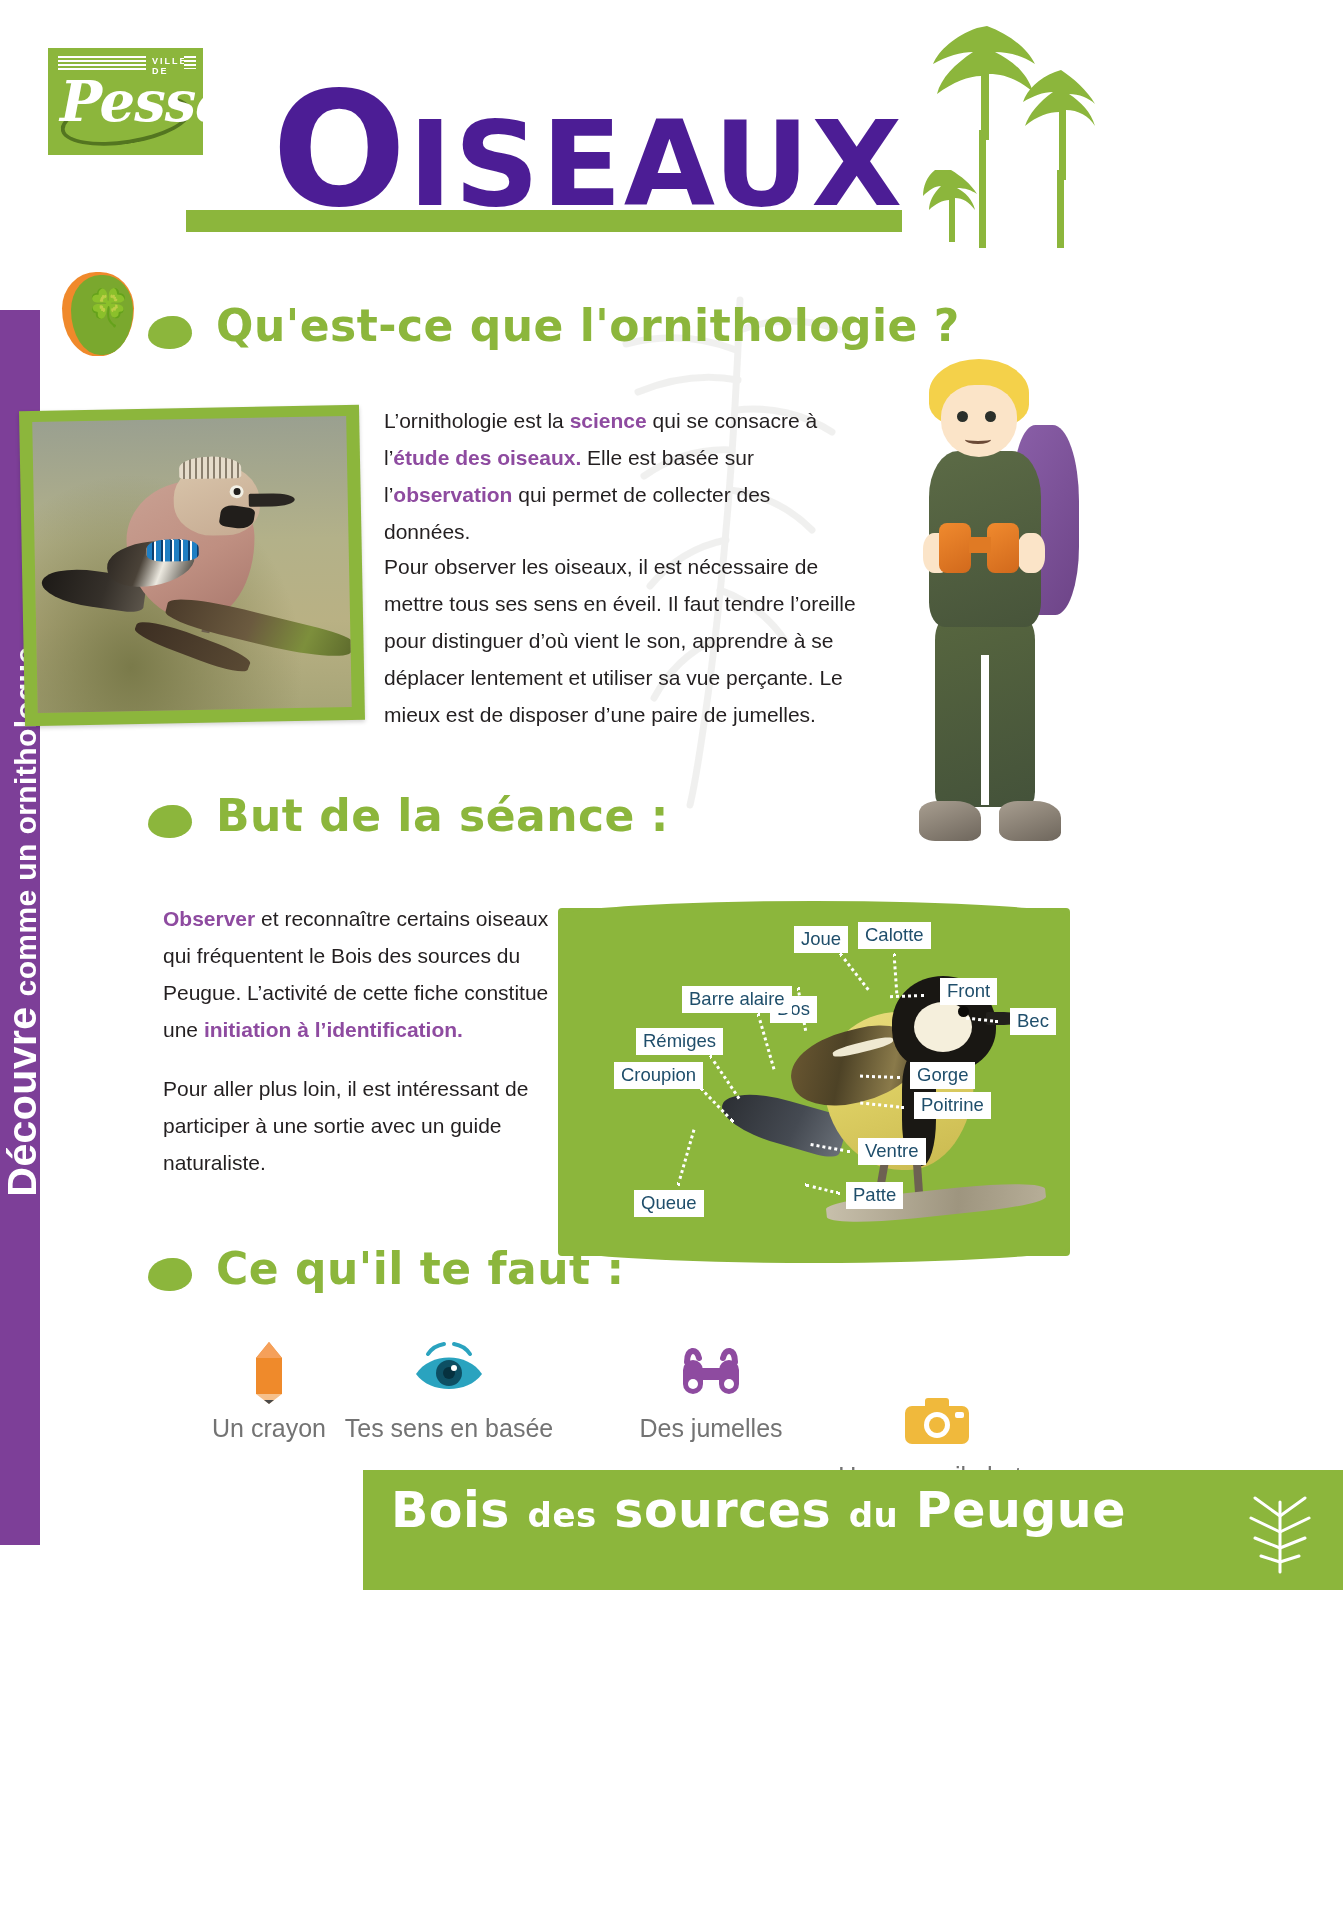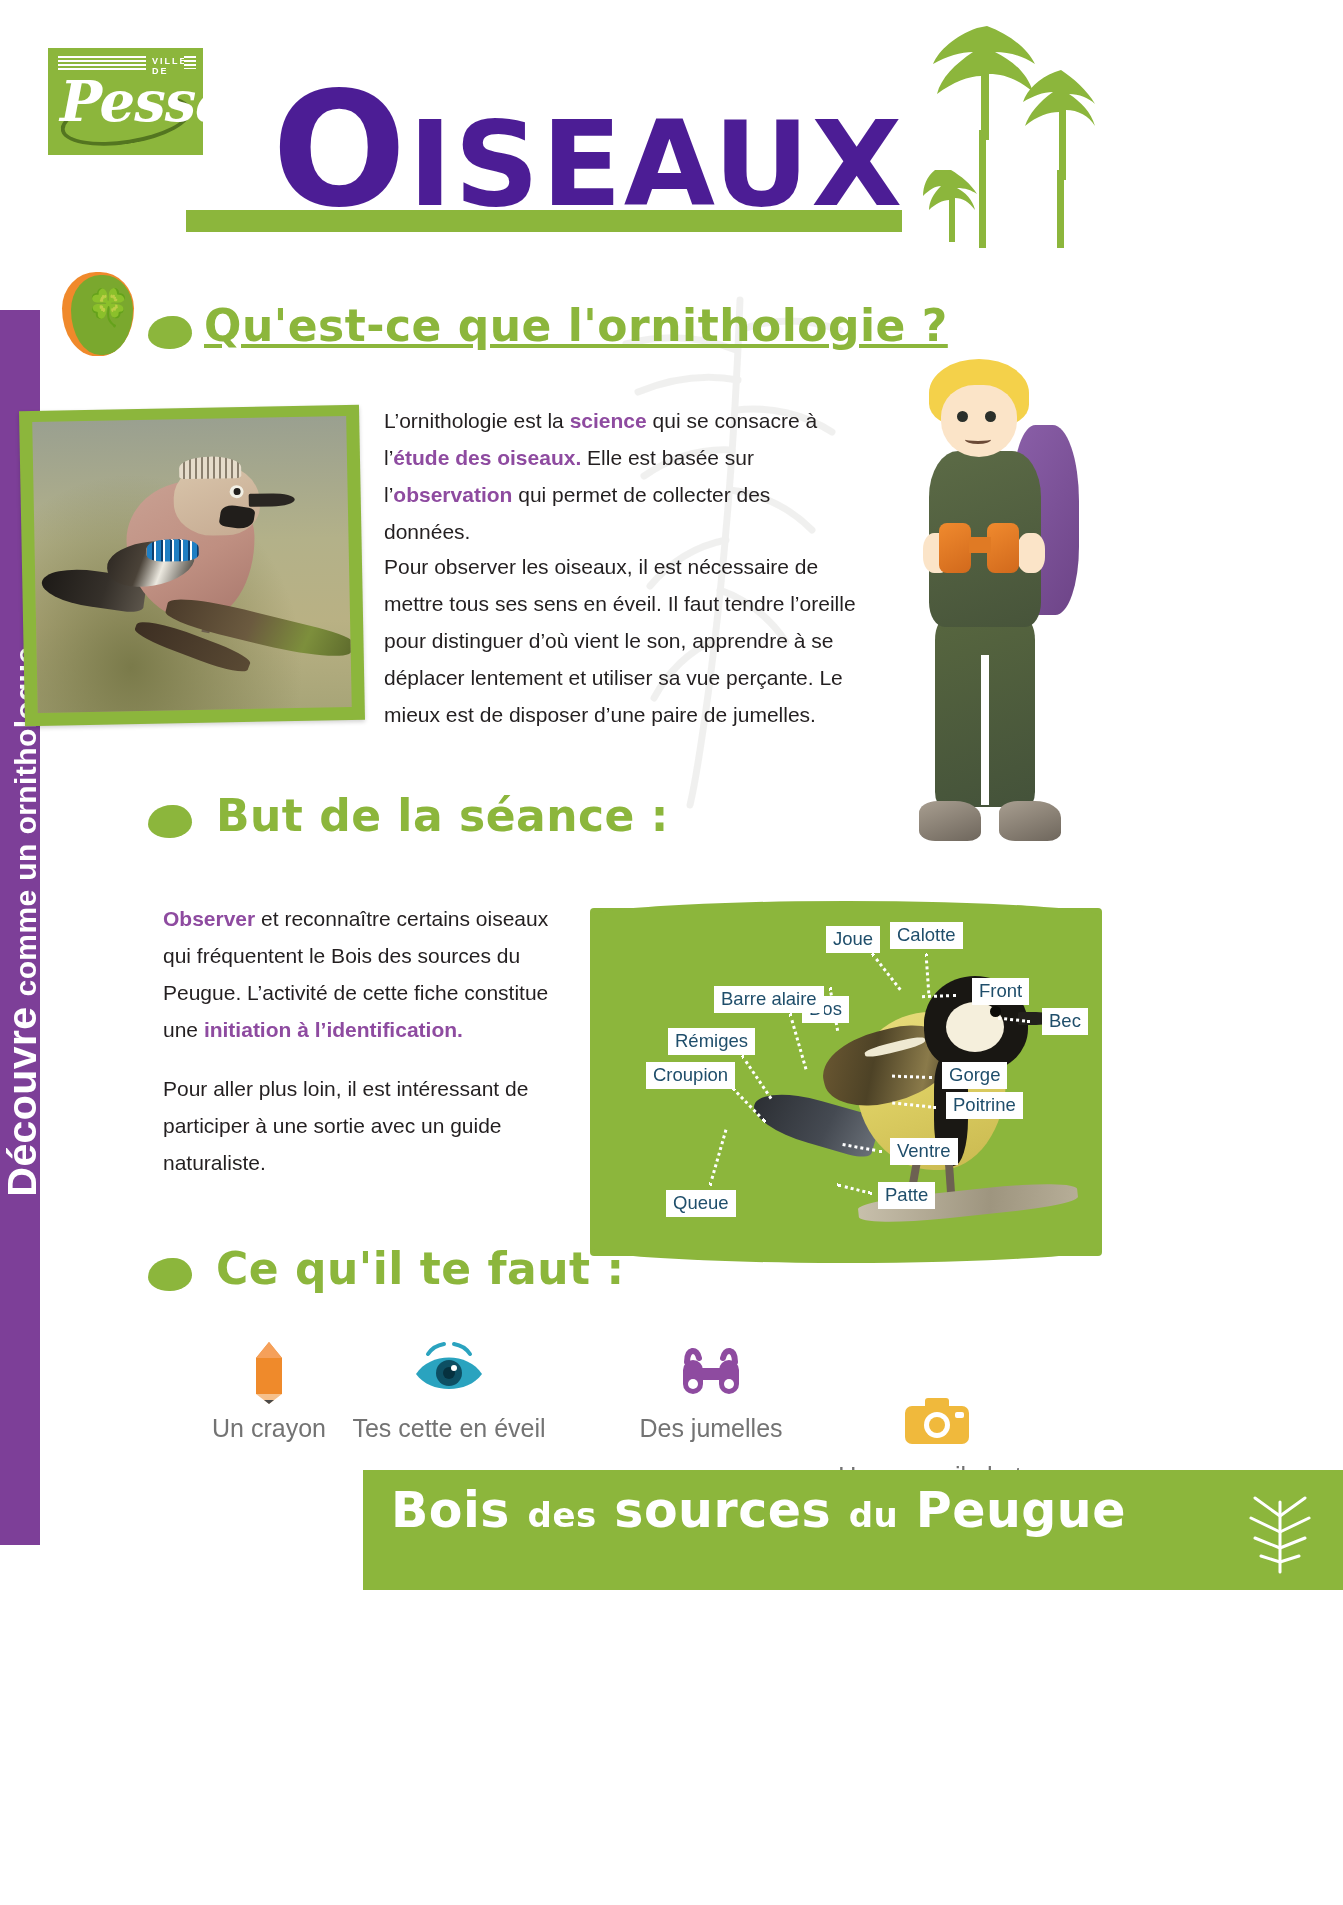--- a/index.html
+++ b/index.html
@@ -281,21 +281,21 @@
   #boy-shoe-l, #boy-shoe-r {
     position:absolute; top: 446px; width: 62px; height: 40px;
     background: linear-gradient(160deg,#a89e90,#6e665c);
     border-radius: 30% 42% 22% 26%;
   }
   #boy-shoe-l { left: 24px; } #boy-shoe-r { left: 104px; }
 
   
   #diagram {
     position: absolute;
-    left: 590px; top: 908px;
+    left: 558px; top: 908px;
     width: 512px; height: 348px;
     background: #8cb63c;
     border-radius: 4px;
   }
   #diagram::before {
     content:""; position:absolute; left:0; top:-7px; width:100%; height:16px;
     background:#8cb63c; border-radius:50% 50% 0 0 / 100% 100% 0 0;
   }
   #diagram::after {
     content:""; position:absolute; left:0; bottom:-7px; width:100%; height:16px;
@@ -471,21 +471,21 @@
     </g>
   </svg>
 </div>
 
 <div id="acorn-badge">
   <div class="outer"></div>
   <div class="inner"></div>
   <div class="leaf">🍀</div>
 </div>
 <div class="bullet" style="left:148px; top:316px;"></div>
-<div class="sec-head" style="left:204px; top:300px;text-decoration:underline;">Qu'est-ce que  l'ornithologie ?</div>
+<div class="sec-head" style="left:216px; top:300px;">Qu'est-ce que  l'ornithologie ?</div>
 
 <div id="jay-frame">
   <div id="jay-photo">
     <div id="jay-tail"></div>
     <div id="jay-body"></div>
     <div id="jay-wing"></div>
     <div id="jay-wingpatch"></div>
     <div id="jay-head"></div>
     <div id="jay-crest"></div>
     <div id="jay-moustache"></div>
@@ -591,21 +591,21 @@
   <div class="mat-icon">
     <svg width="74" height="64" viewBox="0 0 74 64">
       <path d="M4 34 C18 12 56 12 70 34 C56 54 18 54 4 34 Z" fill="#2aa3bf"></path>
       <circle cx="37" cy="33" r="13" fill="#0d4f63"></circle>
       <circle cx="37" cy="33" r="6" fill="#06313f"></circle>
       <circle cx="42" cy="28" r="3" fill="#ffffff"></circle>
       <path d="M16 14 C20 8 26 5 32 4" stroke="#2aa3bf" stroke-width="4" fill="none" stroke-linecap="round"></path>
       <path d="M58 14 C54 8 48 5 42 4" stroke="#2aa3bf" stroke-width="4" fill="none" stroke-linecap="round"></path>
     </svg>
   </div>
-  <div class="mat-label">Tes cette en éveil</div>
+  <div class="mat-label">Tes sens en basée</div>
 </div>
 
 <div class="mat-item" style="left:606px; top:1340px;">
   <div class="mat-icon">
     <svg width="64" height="64" viewBox="0 0 64 64">
       <rect x="4" y="20" width="20" height="34" rx="10" fill="#8e4ba0"></rect>
       <rect x="40" y="20" width="20" height="34" rx="10" fill="#8e4ba0"></rect>
       <rect x="22" y="28" width="20" height="12" fill="#8e4ba0"></rect>
       <path d="M8 22 C8 8 18 8 20 18" stroke="#8e4ba0" stroke-width="6" fill="none" stroke-linecap="round"></path>
       <path d="M56 22 C56 8 46 8 44 18" stroke="#8e4ba0" stroke-width="6" fill="none" stroke-linecap="round"></path>

